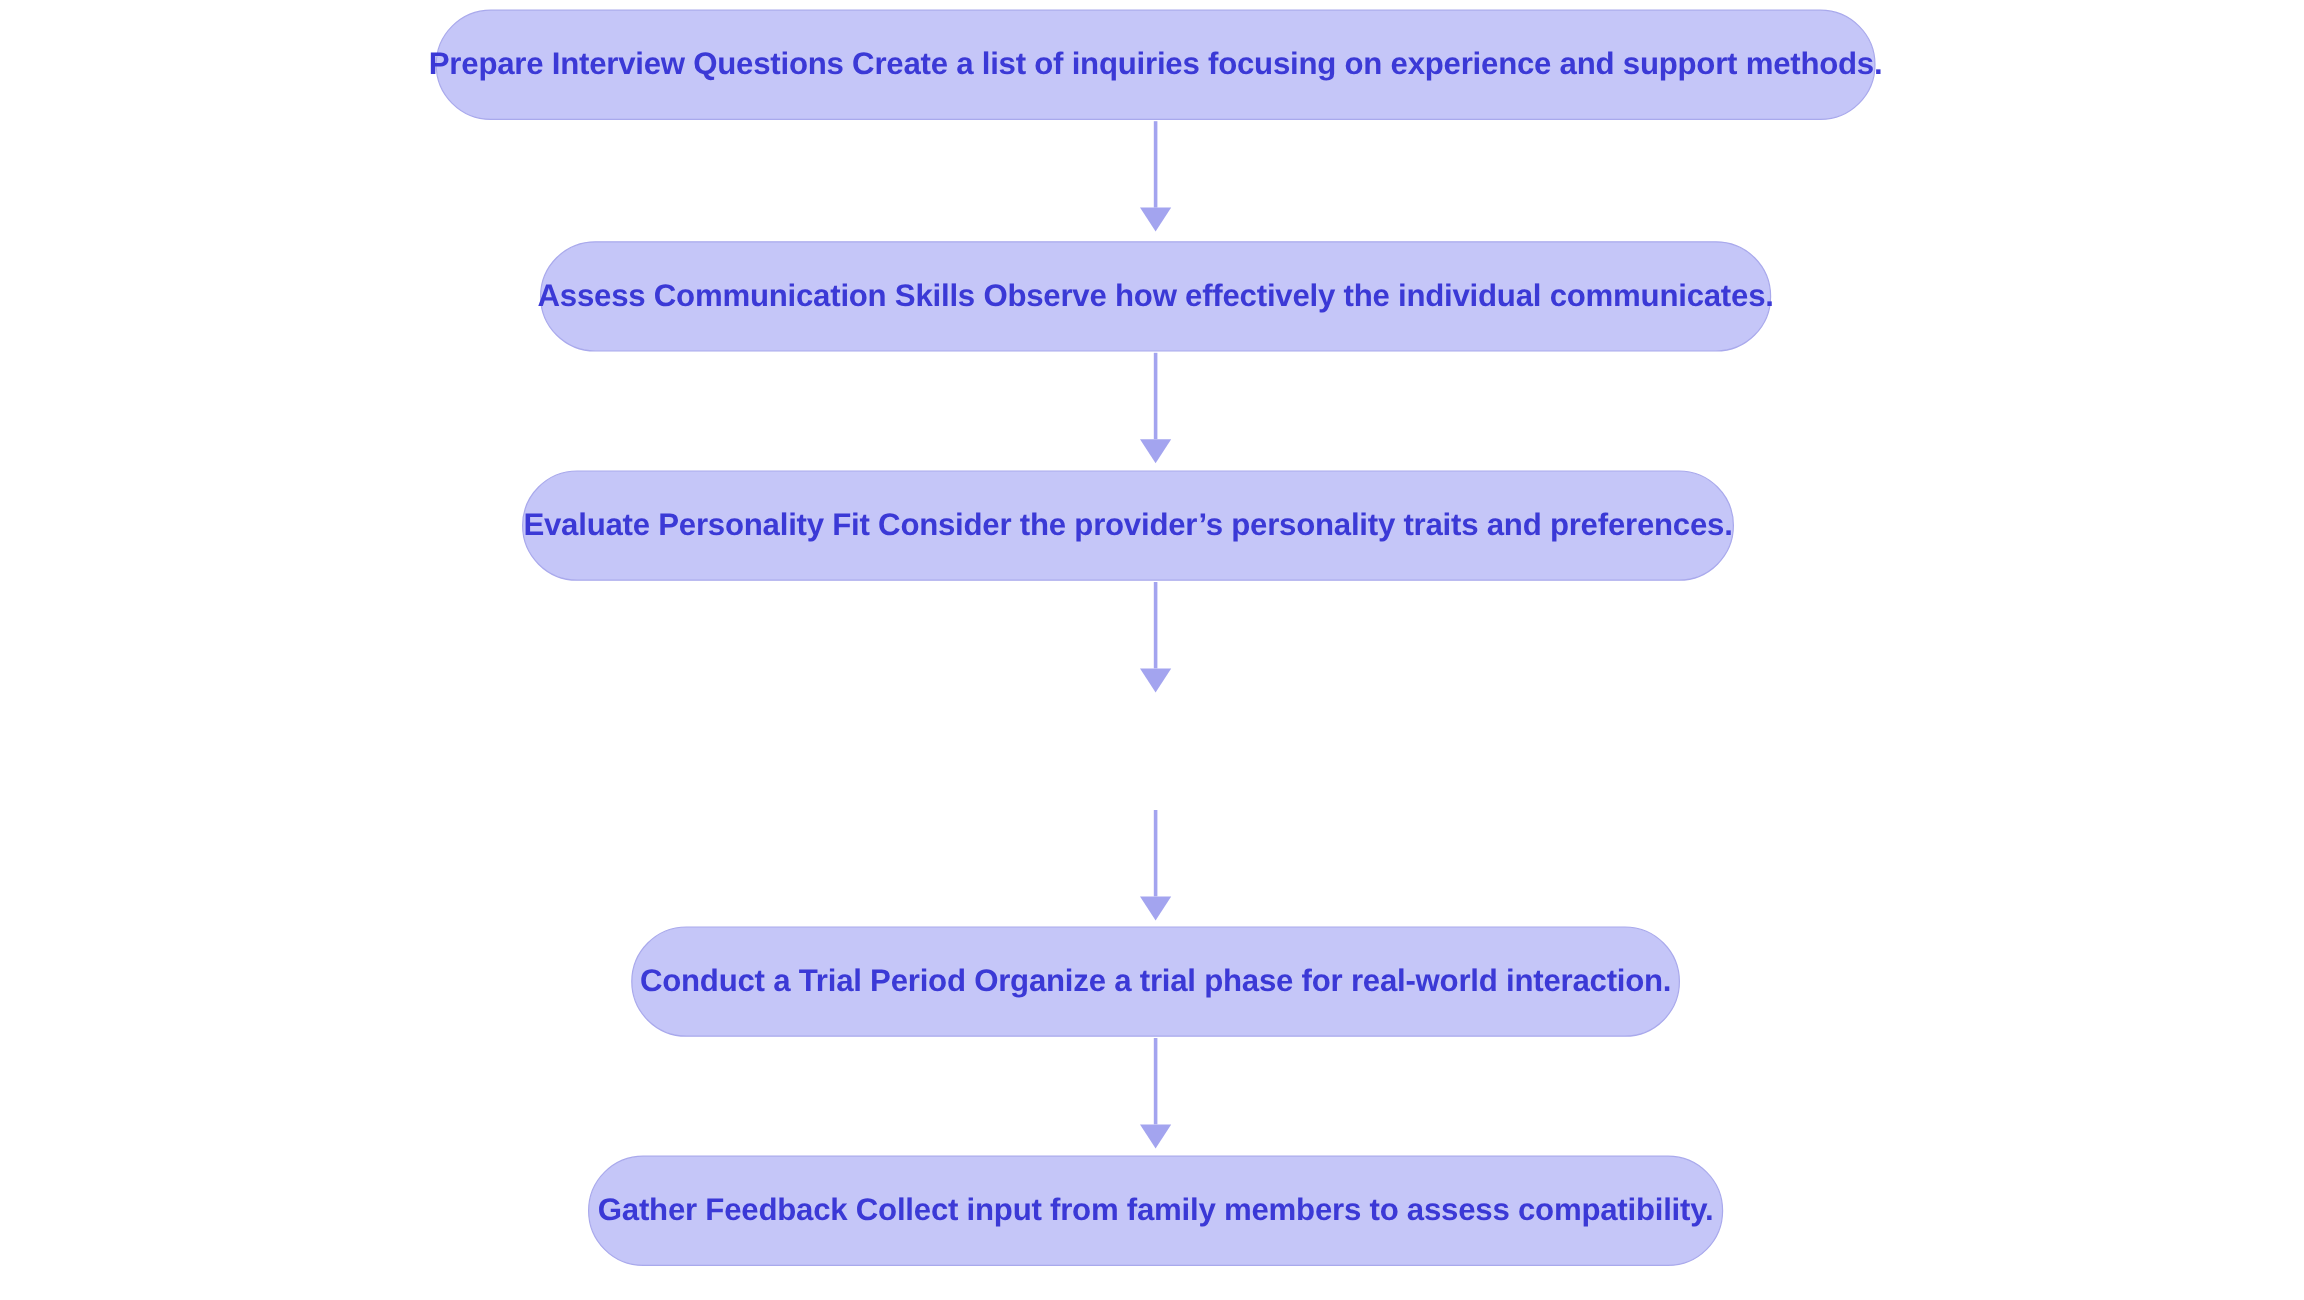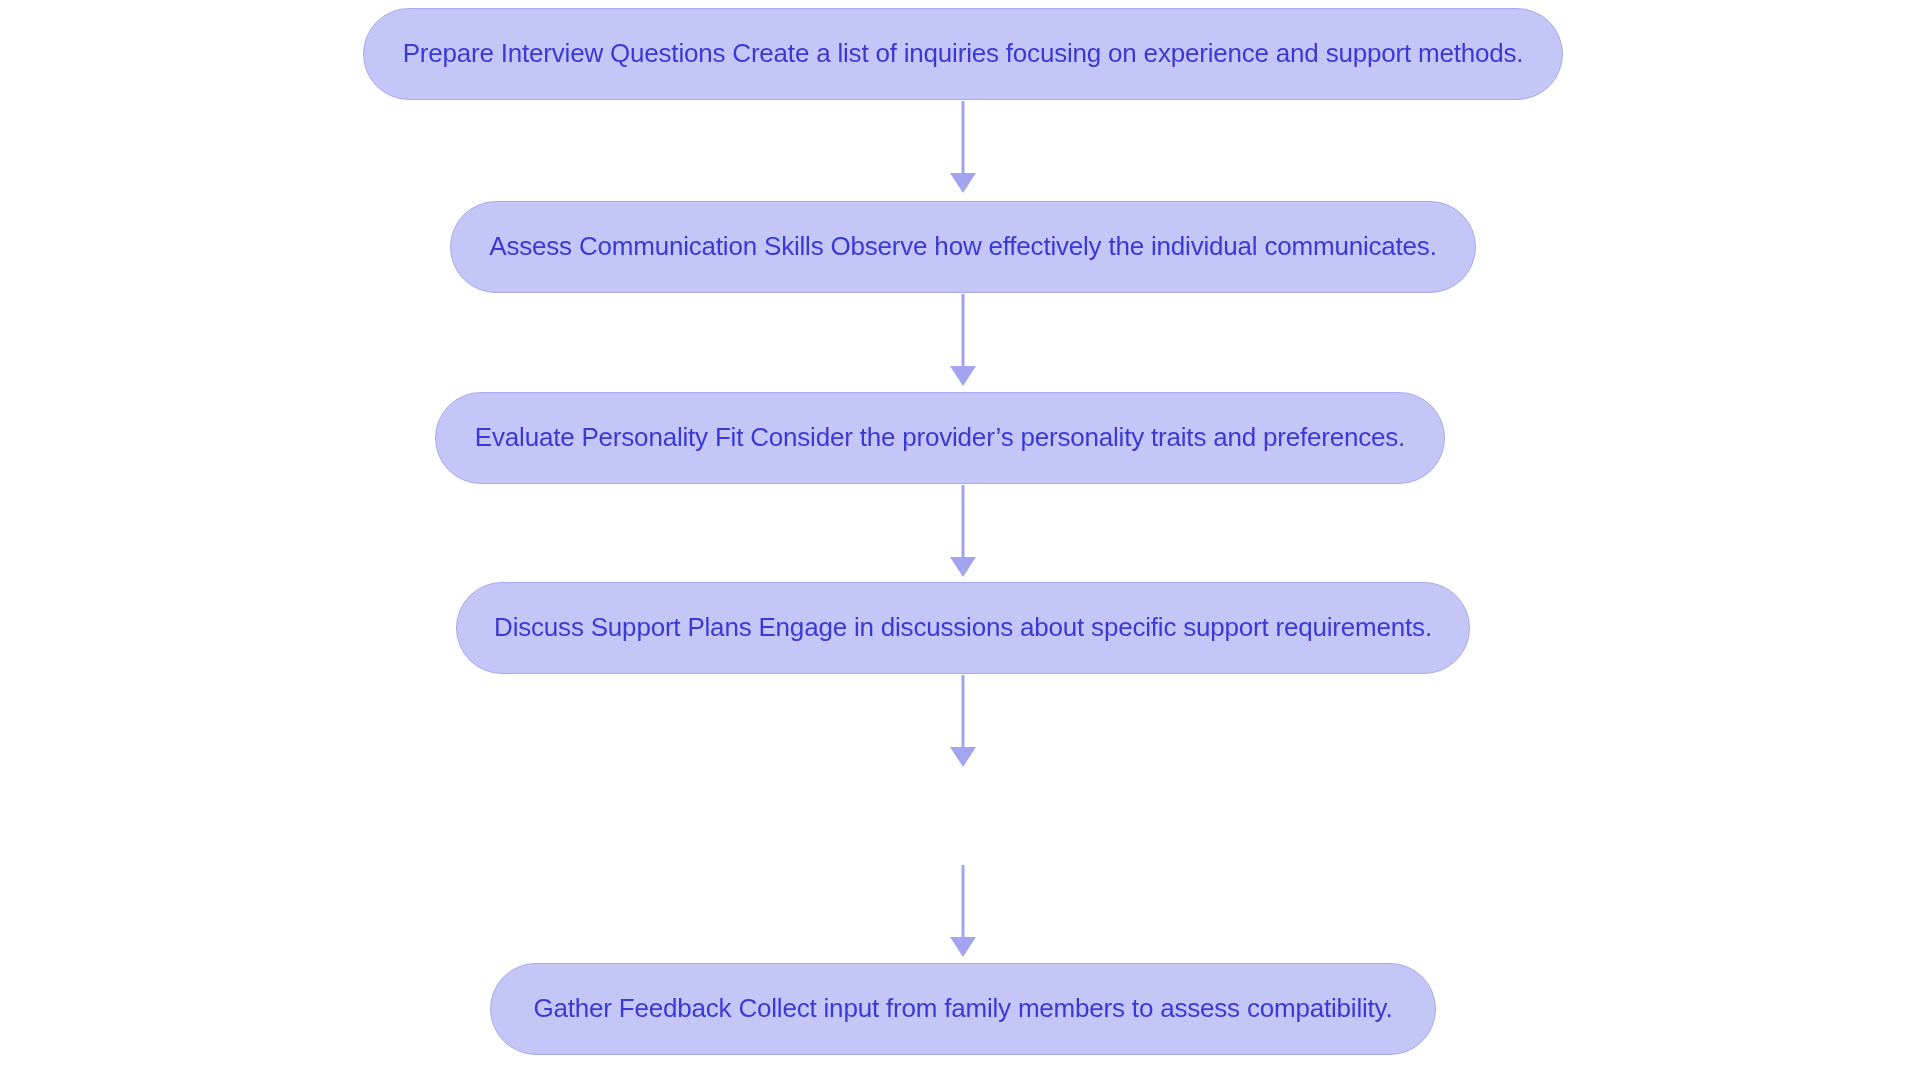--- a/index.html
+++ b/index.html
@@ -26,20 +26,21 @@
     position: absolute;
     box-sizing: border-box;
     display: flex;
     align-items: center;
     justify-content: center;
     background: #c5c6f8;
     border: 1px solid #a9a9ec;
     border-radius: 46px;
     height: 92px;
     padding: 0 26px;
+    font-weight: bold;
   }
 
   .node-label {
     font-family: "Liberation Sans", sans-serif;
     font-size: 26px;
     line-height: 1.2;
     color: #3b39d6;
     white-space: nowrap;
     text-align: center;
     letter-spacing: -0.2px;
@@ -99,22 +100,22 @@
   </div>
 
   <div class="node" style="left:450px; top:201px; width:1026px;">
     <span class="node-label">Assess Communication Skills Observe how effectively the individual communicates.</span>
   </div>
 
   <div class="node" style="left:435px; top:392px; width:1010px;">
     <span class="node-label">Evaluate Personality Fit Consider the provider’s personality traits and preferences.</span>
   </div>
 
-  <div class="node" style="left:456px; top:582px; width:1014px;">
-    <span class="node-label">Discuss Support Plans Engage in discussions about specific support requirements.</span>
+
+  <div class="node" style="left:526px; top:772px; width:874px;">
+    <span class="node-label">Conduct a Trial Period Organize a trial phase for real-world interaction.</span>
   </div>
-
 
   <div class="node" style="left:490px; top:963px; width:946px;justify-content:center;">
     <span class="node-label">Gather Feedback Collect input from family members to assess compatibility.</span>
   </div>
 
 </div>
 
 </body></html>

